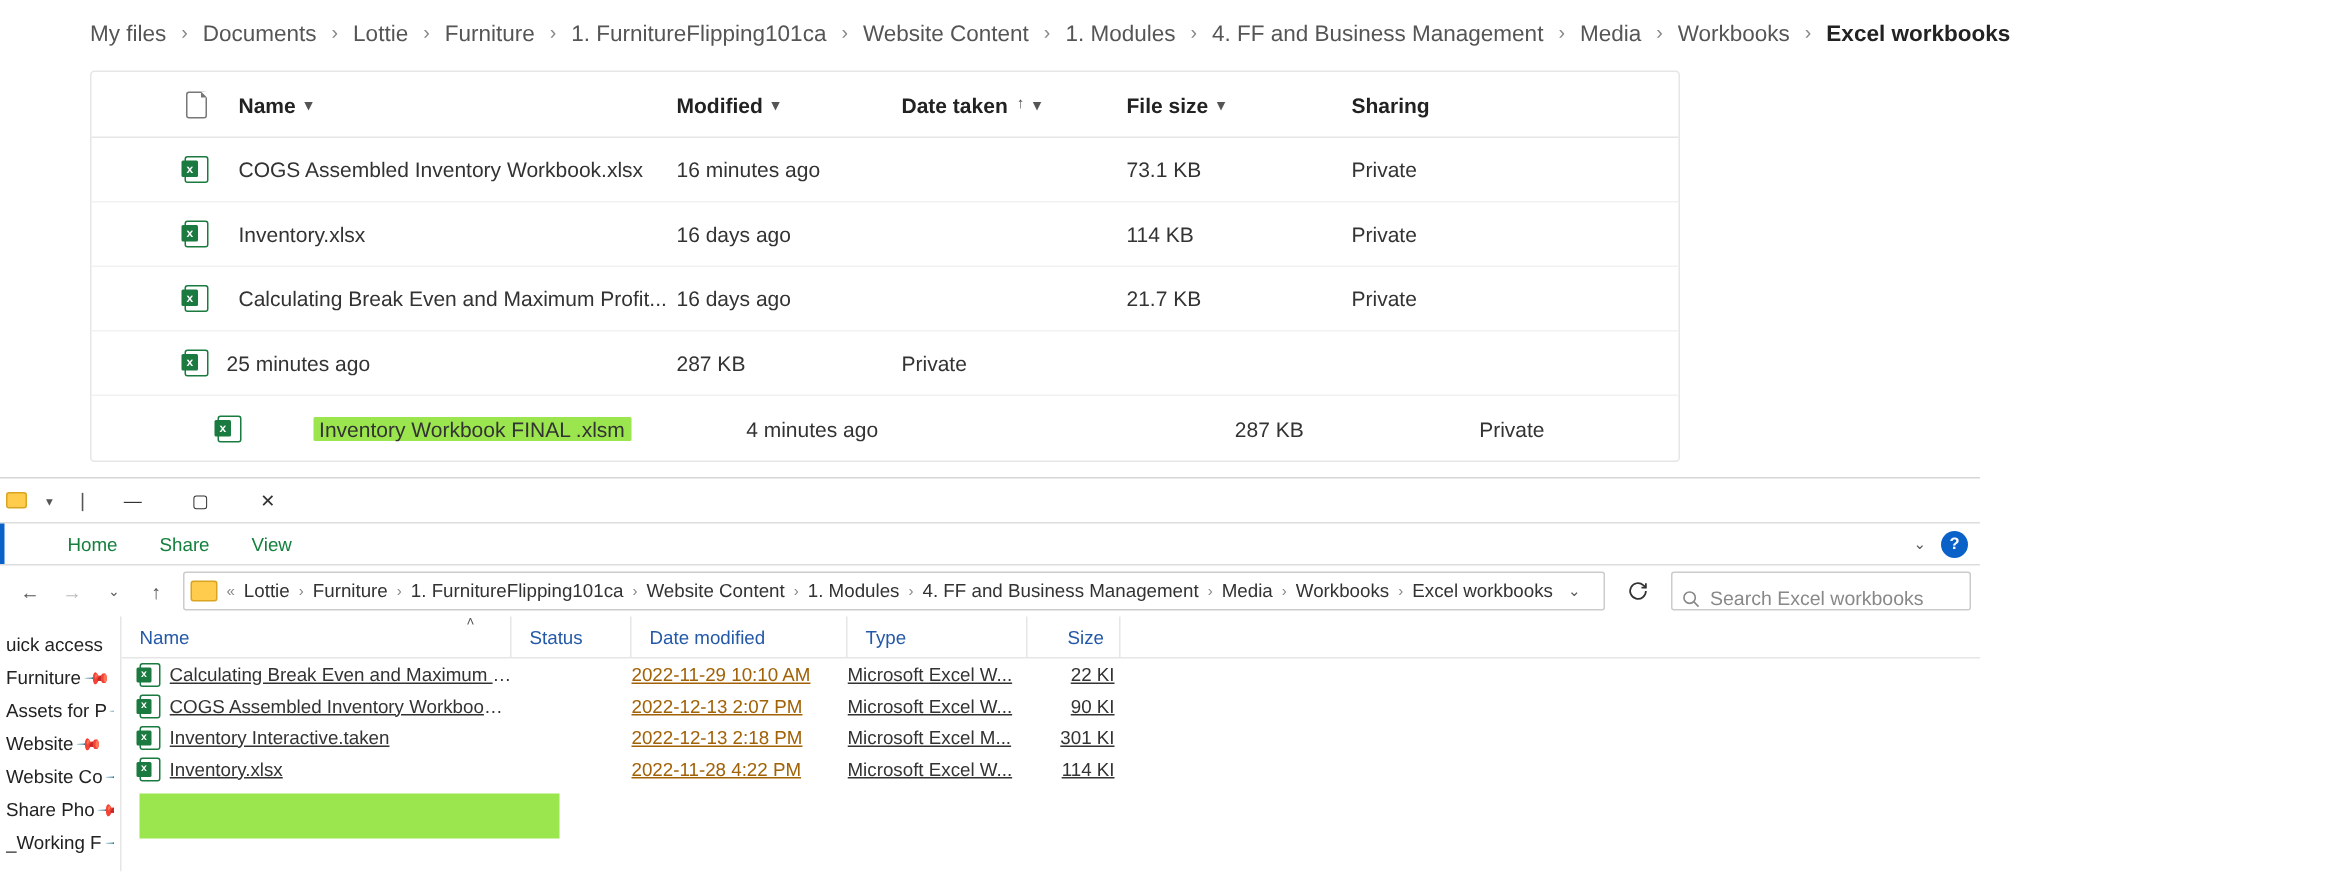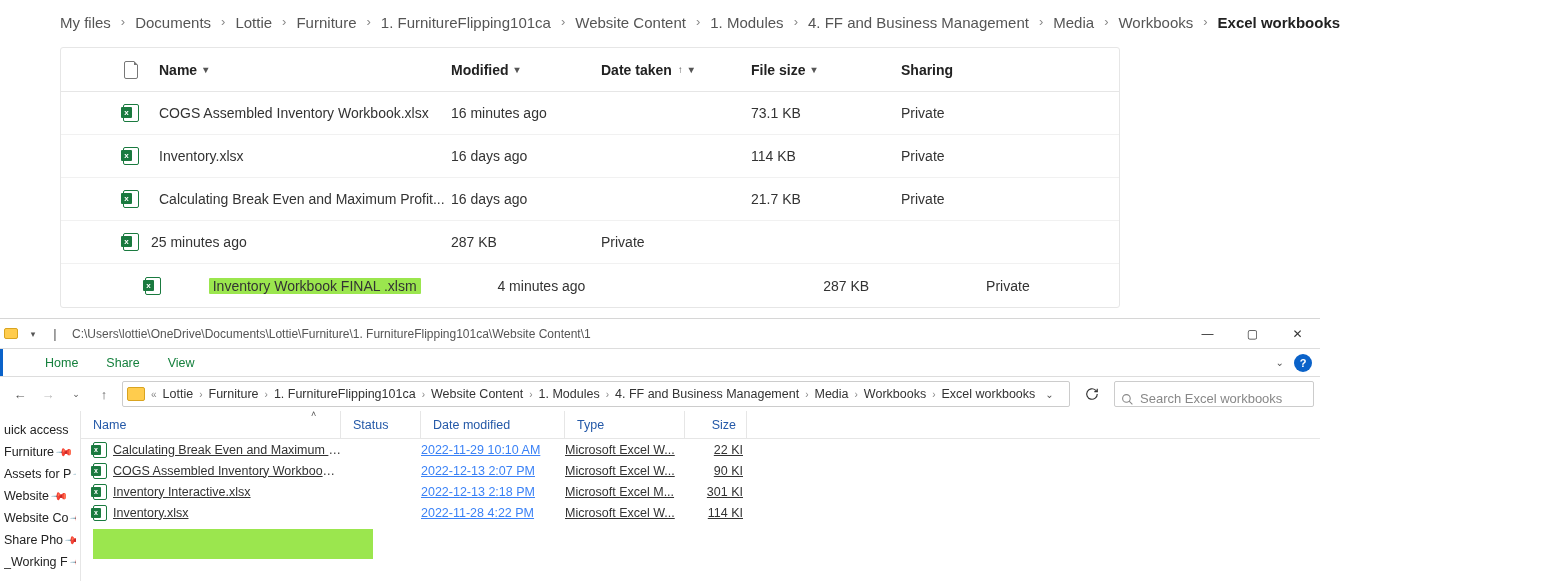--- a/index.html
+++ b/index.html
@@ -61,21 +61,21 @@
 .main { flex:1; border-left:1px solid #e6e6e6; position:relative; }
 .ehead { display:flex; height:28px; align-items:center; font-size:12.5px; color:#2459a8; border-bottom:1px solid #e6e6e6; position:relative; }
 .ehead .ecol { border-right:1px solid #e6e6e6; height:100%; display:flex; align-items:center; padding-left:12px; }
 .ehead .hsort { position:absolute; left:230px; top:-2px; font-size:9px; color:#555; }
 .e-name{width:260px;} .e-status{width:80px;} .e-date{width:144px;} .e-type{width:120px;} .e-size{width:62px; justify-content:flex-end; padding-right:10px;}
 
 .erow { display:flex; height:21px; align-items:center; font-size:12.5px; }
 .erow .e-name { display:flex; align-items:center; gap:6px; padding-left:12px; width:260px; }
 .erow .e-name .fname{ text-decoration: underline; color:#333; white-space:nowrap; overflow:hidden; text-overflow:ellipsis; }
 .erow .e-status{width:80px;}
-.erow .e-date{width:144px; text-decoration:underline; color:#3b82f6;}
+.erow .e-date{width:144px; text-decoration:underline; color:#a16207;}
 .erow .e-type{width:120px; text-decoration:underline; color:#333; white-space:nowrap; overflow:hidden; text-overflow:ellipsis;}
 .erow .e-size{width:62px; text-align:right; text-decoration:underline; color:#333; padding-right:4px;}
 .mini-x { width:14px; height:16px; border:1px solid #1a7a3f; border-radius:2px; position:relative; background:#fff; flex-shrink:0;}
 .mini-x::after{content:"x"; position:absolute; left:-3px; top:2px; width:10px; height:10px; background:#1a7a3f; color:#fff; font-size:7px; line-height:10px; text-align:center; font-weight:bold; border-radius:1px;}
 
 .hlbox { margin: 6px 0 0 12px; width: 280px; height: 30px; background:#9be64e; }
 </style>
 </head>
 <body>
 
@@ -198,21 +198,20 @@
   </div>
 </div>
 
 <div class="exp">
   <div class="exp-title">
     <div class="tabbtn">
         <span class="folder-glyph" style="width:14px;height:11px;"></span>
       </div>
     <div class="tabbtn" style="font-size:9px;">▾</div>
     <div class="tabbtn" style="font-size:13px;color:#555;">|</div>
-    <div class="titletxt">C:\Users\lottie\OneDrive\Documents\Lottie\Furniture\1. FurnitureFlipping101ca\Website Content\1</div>
     <div class="winbtn">—</div>
     <div class="winbtn">▢</div>
     <div class="winbtn">✕</div>
   </div>
 
   <div class="ribbon">
     <div class="tab" style="border-left:3px solid #0a62c9;"></div>
     <div class="tab">Home</div>
     <div class="tab">Share</div>
     <div class="tab">View</div>
@@ -331,21 +330,21 @@
               <span class="fname">COGS Assembled Inventory Workbook.xlsx</span>
             </div>
             <div class="e-status"></div>
             <div class="e-date">2022-12-13 2:07 PM</div>
             <div class="e-type">Microsoft Excel W...</div>
             <div class="e-size">90 KI</div>
           </div>
           <div class="erow">
             <div class="e-name">
               <span class="mini-x"></span>
-              <span class="fname">Inventory Interactive.xlsx</span>
+              <span class="fname">Inventory Interactive.taken</span>
             </div>
             <div class="e-status"></div>
             <div class="e-date">2022-12-13 2:18 PM</div>
             <div class="e-type">Microsoft Excel M...</div>
             <div class="e-size">301 KI</div>
           </div>
           <div class="erow">
             <div class="e-name">
               <span class="mini-x"></span>
               <span class="fname">Inventory.xlsx</span>

